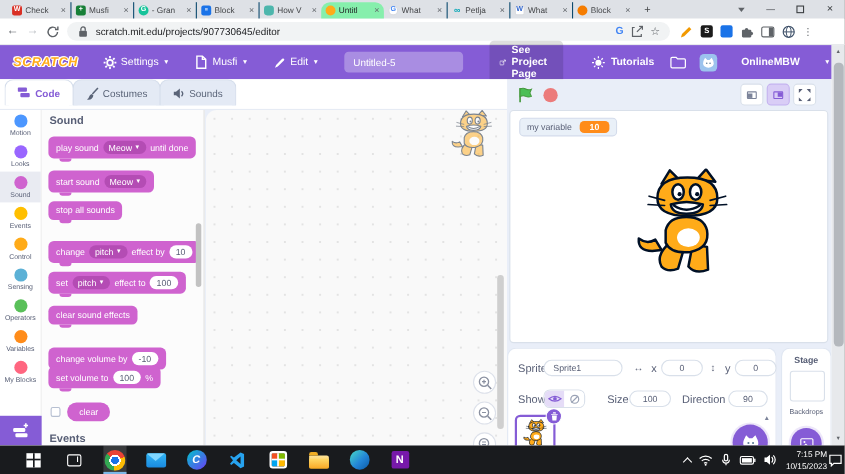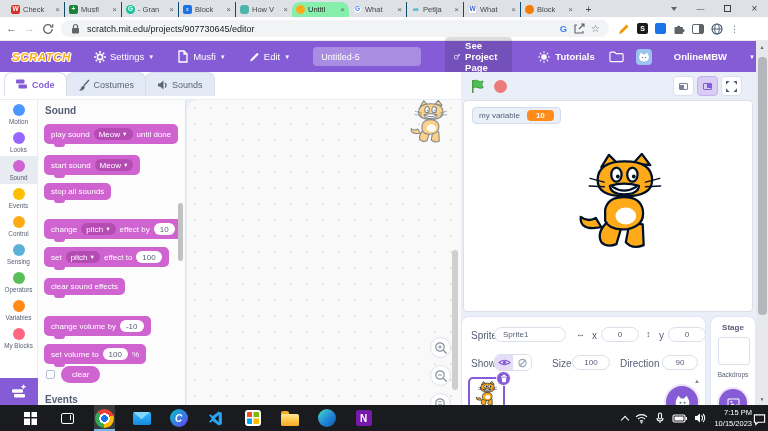--- a/index.html
+++ b/index.html
@@ -539,21 +539,21 @@
             <span class="bl">effect to</span>
             <span class="binput">100</span>
           </div>
           <div class="block" style="top: 178px;">
             <span class="bl">clear sound effects</span>
           </div>
           <div class="block" style="top: 216px;">
             <span class="bl">change volume by</span>
             <span class="binput">-10</span>
           </div>
-          <div class="block" style="top: 244px;">
+          <div class="block" style="top: 233px;">
             <span class="bl">set volume to</span>
             <span class="binput">100</span>
             <span class="bl">%</span>
           </div>
           <div class="repRow" style="top: 266px;">
             <span class="rcheck"></span>
             <span class="reporter">clear</span>
           </div>
         </div>
       <div class="phead" style="top:294px;">Events</div>

